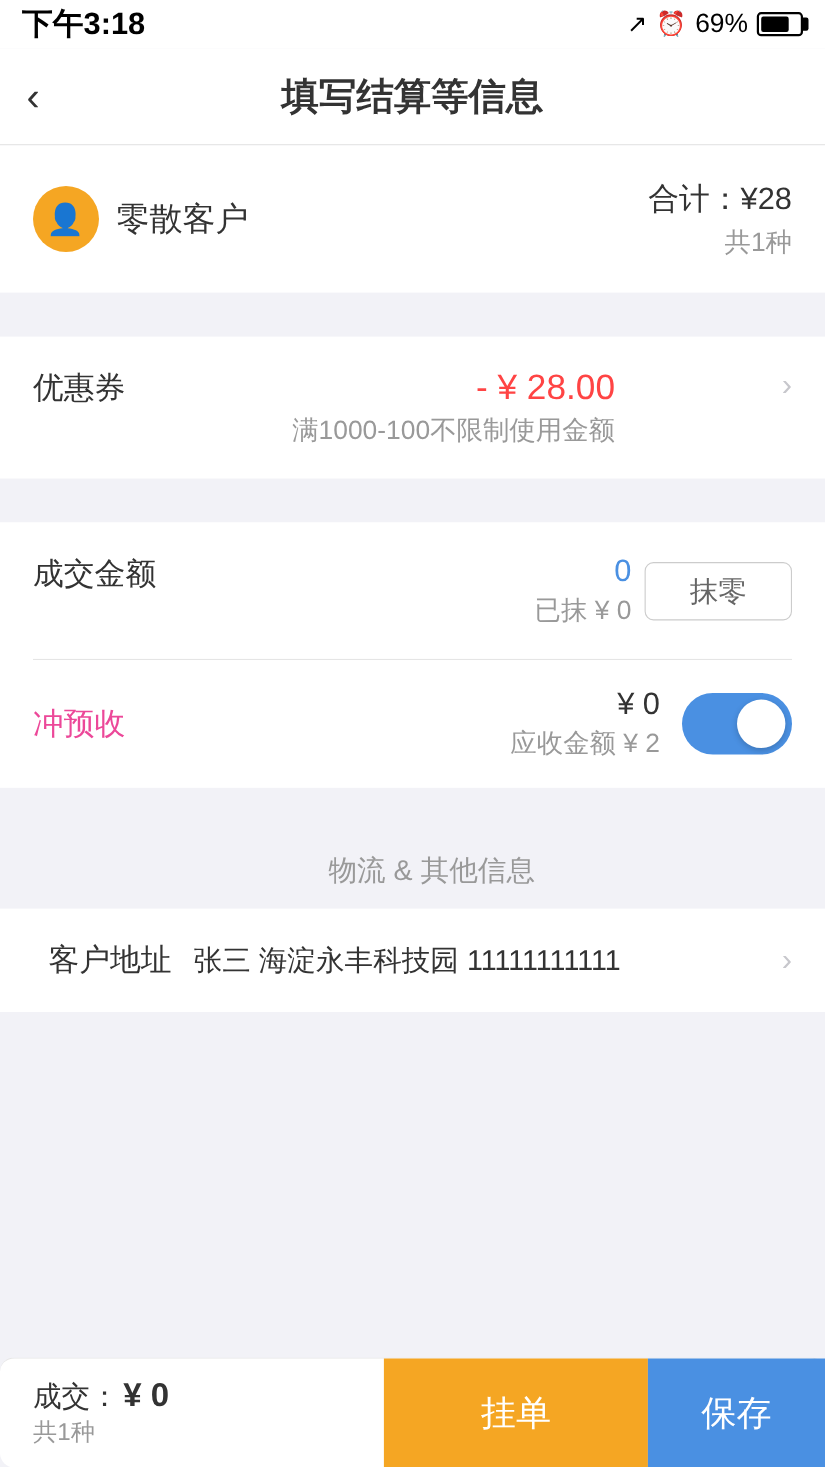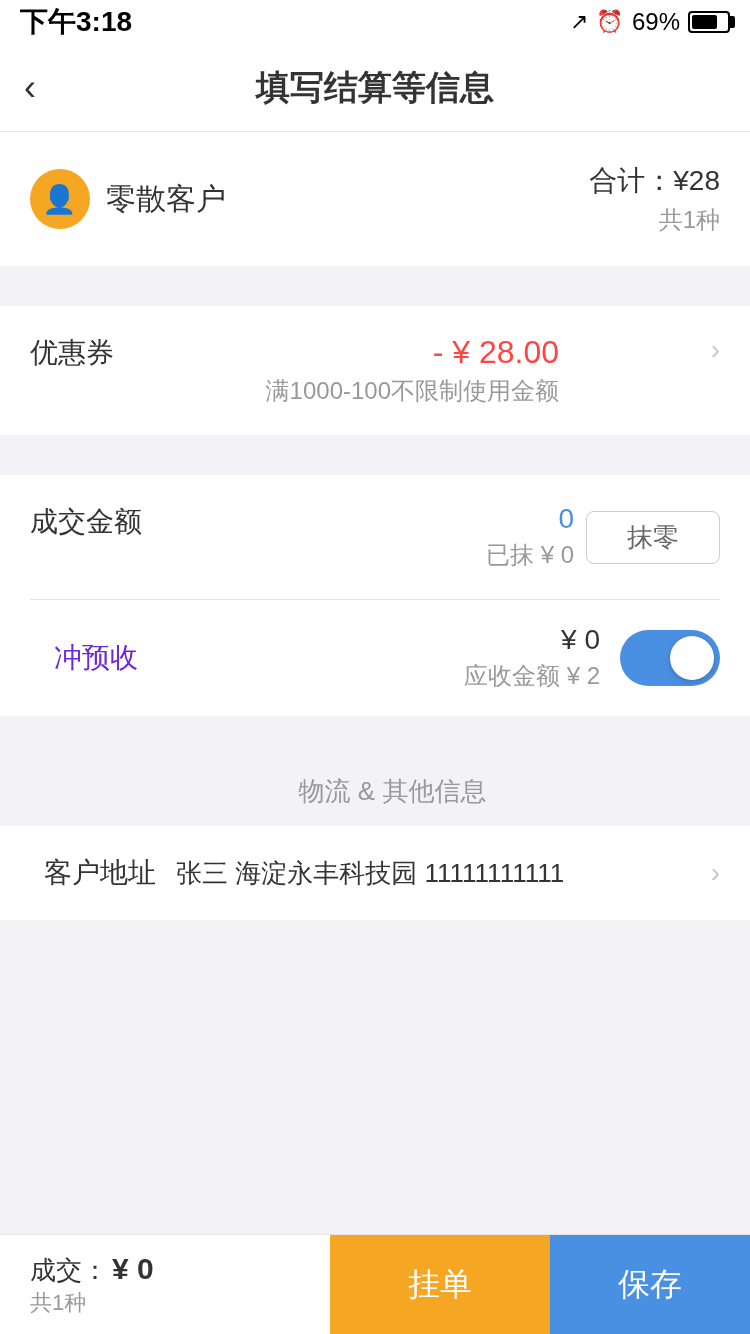--- a/index.html
+++ b/index.html
@@ -176,21 +176,21 @@
     }
 
     
     .row-item-col {
       display: flex;
       align-items: center;
       justify-content: space-between;
       padding: 24px 30px;
       background: #fff;
     }
-    .row-label-col { font-size: 28px; color: #6d28d9; margin-left: 24px; }
+    .row-label-col { font-size: 28px; color: #ec4899; }
     .right-with-toggle { display: flex; align-items: center; gap: 20px; }
 
     
     .section-label-row {
       background: #f2f2f7;
       height: 70px;
       display: flex;
       align-items: center;
       justify-content: center;
       margin-left: 35px;
@@ -226,44 +226,45 @@
     .footer {
       position: fixed;
       bottom: 0;
       left: 0;
       width: 750px;
       height: 100px;
       display: flex;
       align-items: stretch;
       background: #fff;
       border-top: 1px solid #e5e5e5;
+      border-radius: 13px;
     }
     .footer-info {
       display: flex;
       flex-direction: column;
       justify-content: center;
       padding: 0 30px;
       flex: 1;
     }
     .footer-deal { font-size: 26px; color: #333; }
     .footer-deal-amount { font-size: 30px; font-weight: 600; color: #333; }
     .footer-count { font-size: 22px; color: #999; }
     .footer-btn-hang {
-      width: 220px;
+      width: 240px;
       background: #f5a623;
       display: flex;
       align-items: center;
       justify-content: center;
       font-size: 32px;
       color: #fff;
       cursor: pointer;
       margin-left: 15px;
     }
     .footer-btn-save {
-      width: 200px;
+      width: 161px;
       background: #4a90e2;
       display: flex;
       align-items: center;
       justify-content: center;
       font-size: 32px;
       color: #fff;
       cursor: pointer;
     }
 
     .main-content {

